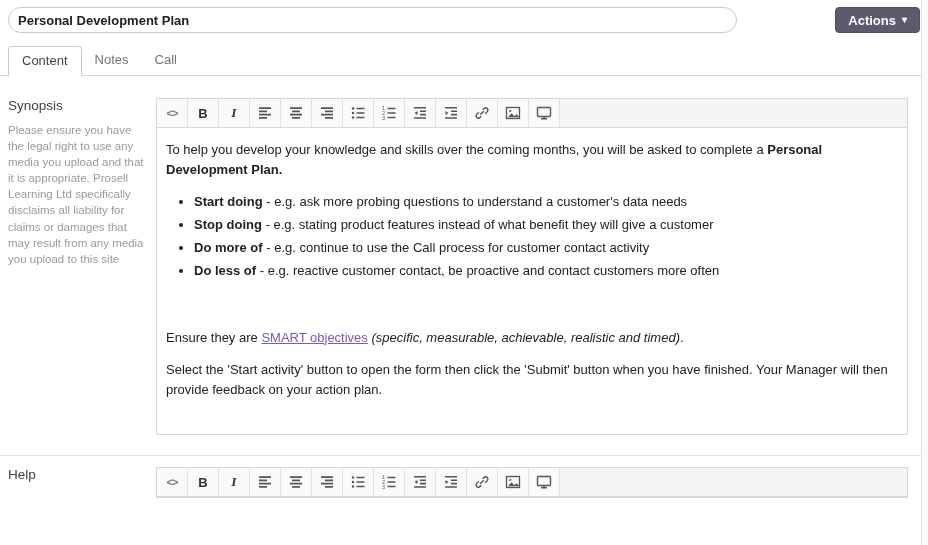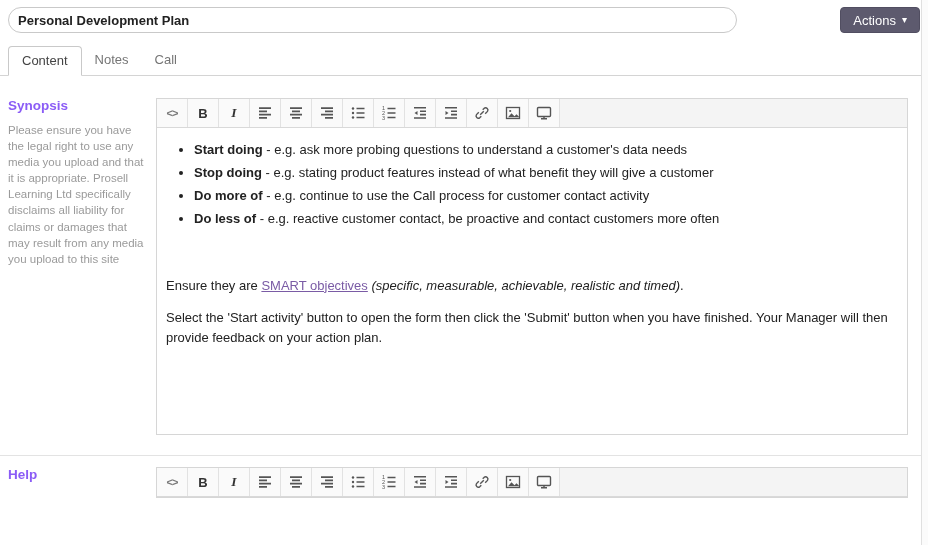--- a/index.html
+++ b/index.html
@@ -19,21 +19,21 @@
     font-family:"Liberation Sans", sans-serif;
     font-size:13px; font-weight:bold; color:#222;
     outline:none;
   }
   .actions-btn {
     position:absolute; top:7px; right:8px;
     height:26px; padding:0 12px;
     background:#5d5a6e; color:#fff;
     border:1px solid #514e61; border-radius:4px;
     font-family:"Liberation Sans", sans-serif;
-    font-size:13px; font-weight:normal;
+    font-size:13px; font-weight:bold;
     display:flex; align-items:center; gap:6px;
     cursor:pointer;
   }
   .caret { font-size:10px; line-height:1; }
   
   .tabbar {
     margin-top:13px;
     padding-left:8px;
     border-bottom:1px solid #d4d4d4;
     display:flex; align-items:flex-start;
@@ -46,21 +46,21 @@
   .tab.active {
     background:#fff; color:#444;
     border:1px solid #c9c9c9; border-bottom:1px solid #fff;
     border-radius:4px 4px 0 0;
     margin-bottom:-1px;
   }
   
   .main { padding-top:22px; }
   .form-row { display:flex; align-items:flex-start; }
   .label-col { width:156px; flex-shrink:0; padding:0 12px 0 8px; }
-  .field-label { font-size:13.5px; font-weight:bold; color:#8b5cf6; margin-bottom:9px; }
+  .field-label { font-size:13.5px; font-weight:normal; color:#404040; margin-bottom:9px; }
   .media-note { font-size:11.5px; line-height:1.4; color:#9a9a9a; width:138px; }
   .editor-col { flex:1; margin-right:20px; }
   
   .rte { border:1px solid #d6d6d6; background:#fff; }
   .rte-toolbar {
     display:flex; align-items:stretch;
     background:#f4f4f4;
     border-bottom:1px solid #d9d9d9;
   }
   .tb-btn {
@@ -188,20 +188,21 @@
               </svg>
             </button>
             <button class="tb-btn">
               <svg width="16" height="16" viewBox="0 0 16 16">
                 <rect x="1.5" y="2.5" width="13" height="9" rx="1" stroke="#555" fill="none" stroke-width="1.4"></rect>
                 <path d="M8 11.5v2M5 13.8h6" stroke="#555" stroke-width="1.4"></path>
               </svg>
             </button>
           </div>
         <div class="rte-content syn-content">
+          <p><span>To help you develop your knowledge and skills over the coming months, you will be asked to complete a </span><b>Personal Development Plan.</b></p>
           <ul>
             <li><b>Start doing</b><span> - e.g. ask more probing questions to understand a customer's data needs</span></li>
             <li><b>Stop doing</b><span> - e.g. stating product features instead of what benefit they will give a customer</span></li>
             <li><b>Do more of</b><span> - e.g. continue to use the Call process for customer contact activity</span></li>
             <li><b>Do less of</b><span> - e.g. reactive customer contact, be proactive and contact customers more often</span></li>
           </ul>
           <p><span>Ensure they are </span><a class="smart-link" style="color: rgb(122, 91, 165);">SMART objectives</a><span class="ital"> (specific, measurable, achievable, realistic and timed)</span><span>.</span></p>
           <p>Select the 'Start activity' button to open the form then click the 'Submit' button when you have finished. Your Manager will then provide feedback on your action plan.</p>
         </div>
       </div>

